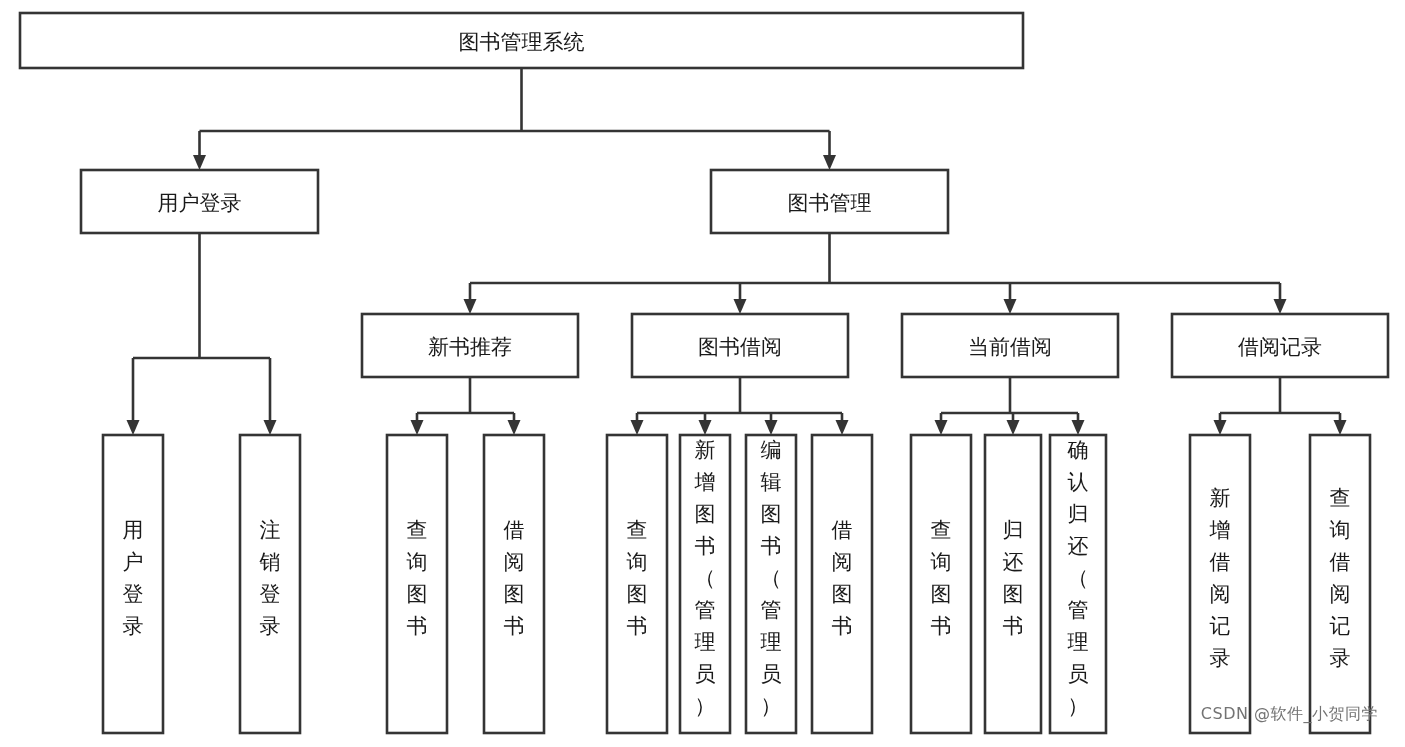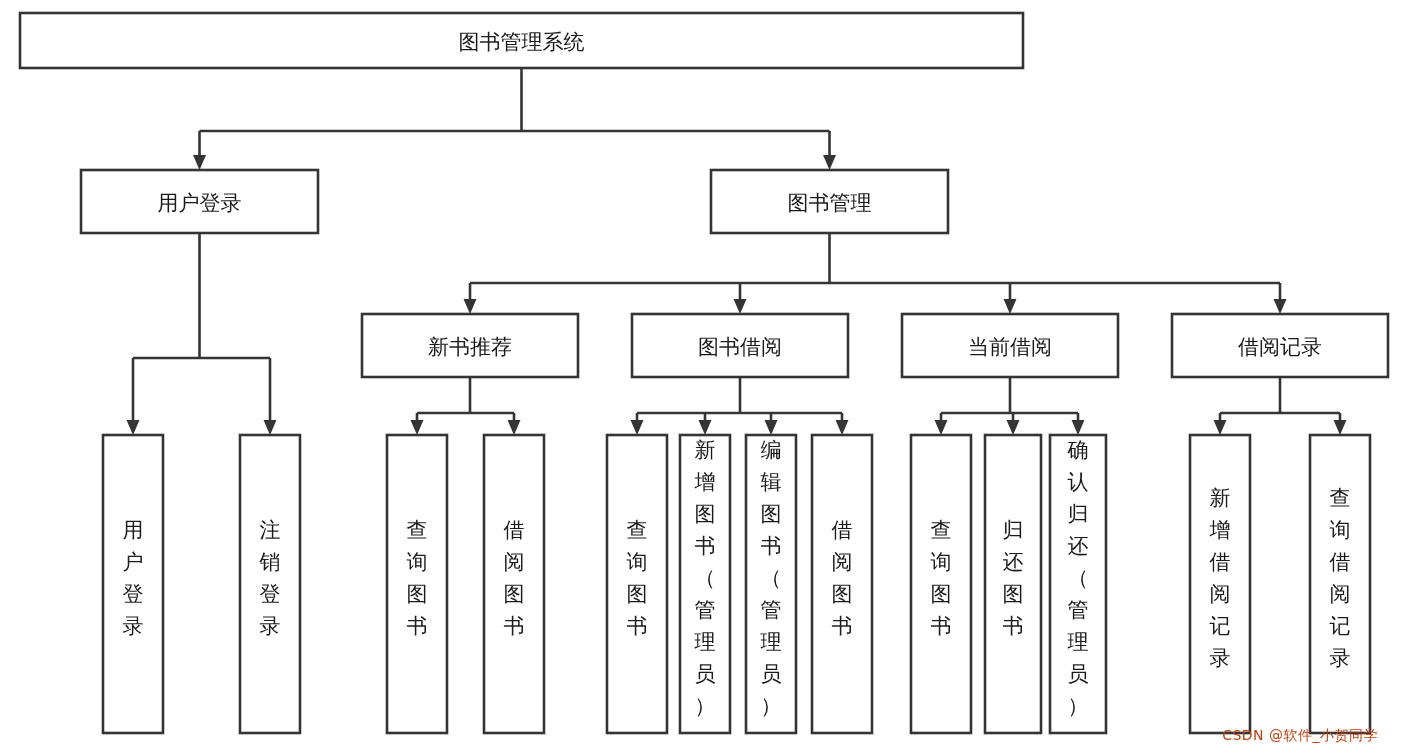--- a/index.html
+++ b/index.html
@@ -48,24 +48,24 @@
   }
   .node-label-v {
     font-family: "DejaVu Sans", "Liberation Sans", sans-serif;
     font-size: 21px;
     fill: #1a1a1a;
     text-anchor: middle;
   }
   .watermark {
     position: absolute;
     right: 13px;
-    bottom: 2px;
-    font-family: "DejaVu Sans", "Liberation Sans", sans-serif;
-    font-size: 14px;
-    color: #c2410c;
+    bottom: 22px;
+    font-family: "DejaVu Sans", "Liberation Sans", sans-serif;
+    font-size: 16px;
+    color: #737373;
     letter-spacing: 0.5px;
     white-space: nowrap;
     user-select: none;
   }
 </style>
 </head>
 <body>
 
 <div id="page">
 

